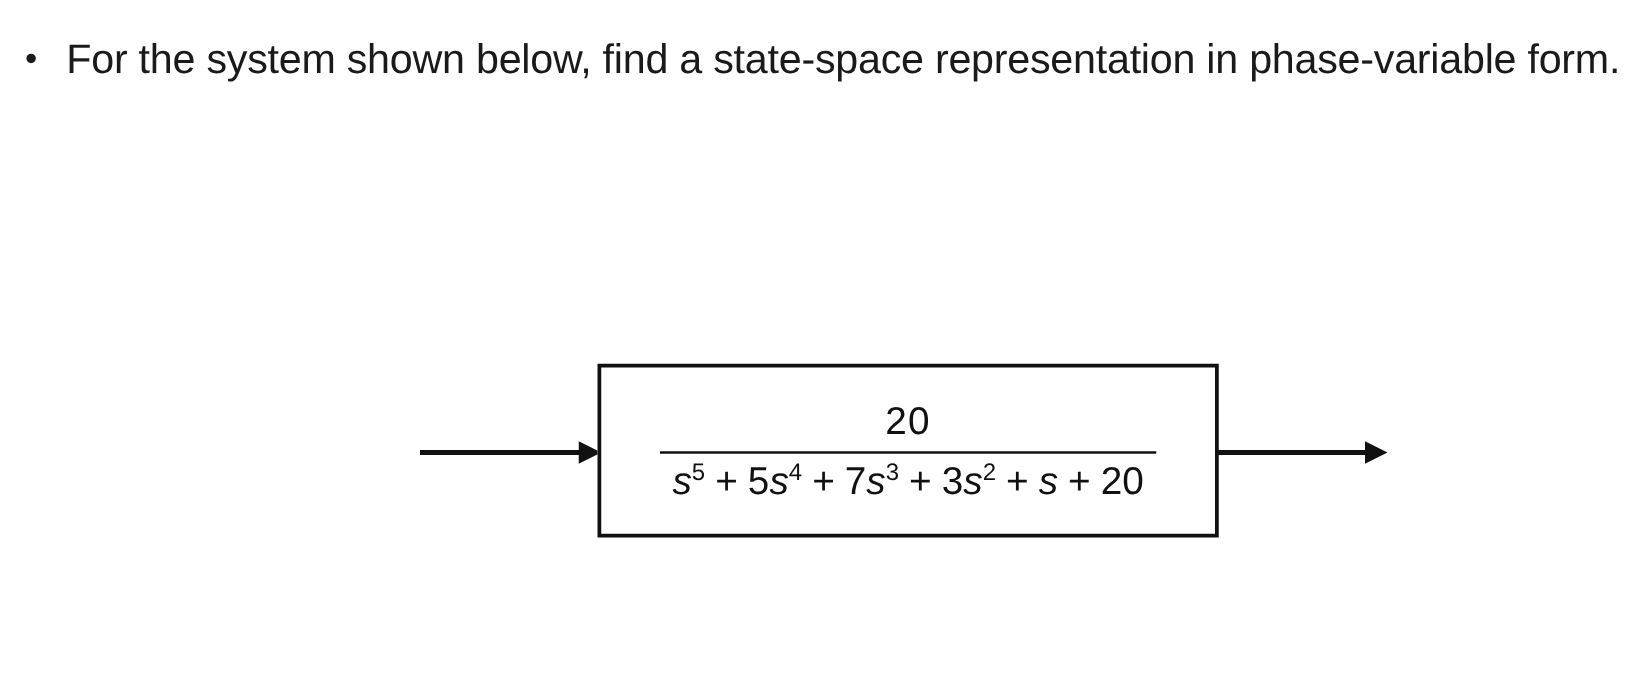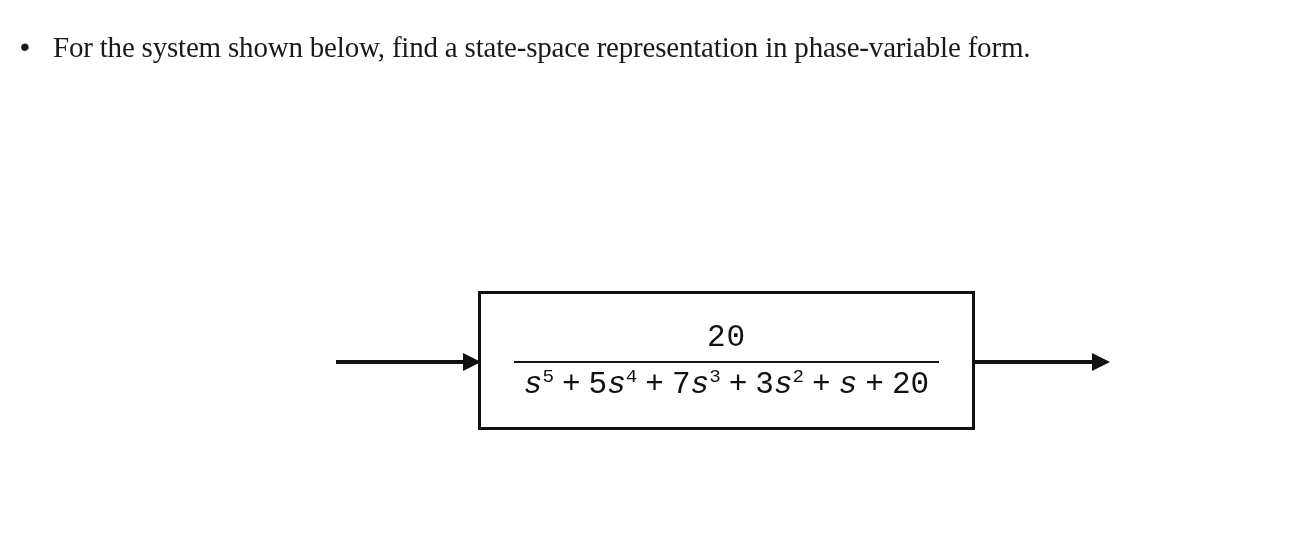--- a/index.html
+++ b/index.html
@@ -21,43 +21,42 @@
     display: flex;
     align-items: flex-start;
   }
   .bullet {
     font-size: 28px;
     line-height: 38px;
     width: 33px;
     flex: 0 0 auto;
   }
   .ptext {
-    font-size: 29px;
+    font-size: 33px;
     line-height: 38px;
     letter-spacing: -0.2px;
     white-space: nowrap;
-    font-family: Liberation Serif, serif;
   }
 
   
   .block {
     position: absolute;
     left: 478px;
     top: 291px;
     width: 491px;
     height: 133px;
     border: 3px solid #111111;
     background: #ffffff;
     display: flex;
     align-items: center;
     justify-content: center;
     box-sizing: content-box;
   }
   .frac {
-    font-family: Liberation Mono, monospace;
+    font-family: Liberation Sans, sans-serif;
     font-size: 31px;
     color: #111111;
     text-align: center;
   }
   .num {
     display: block;
     padding-bottom: 6px;
     letter-spacing: 1px;
   }
   .den {

